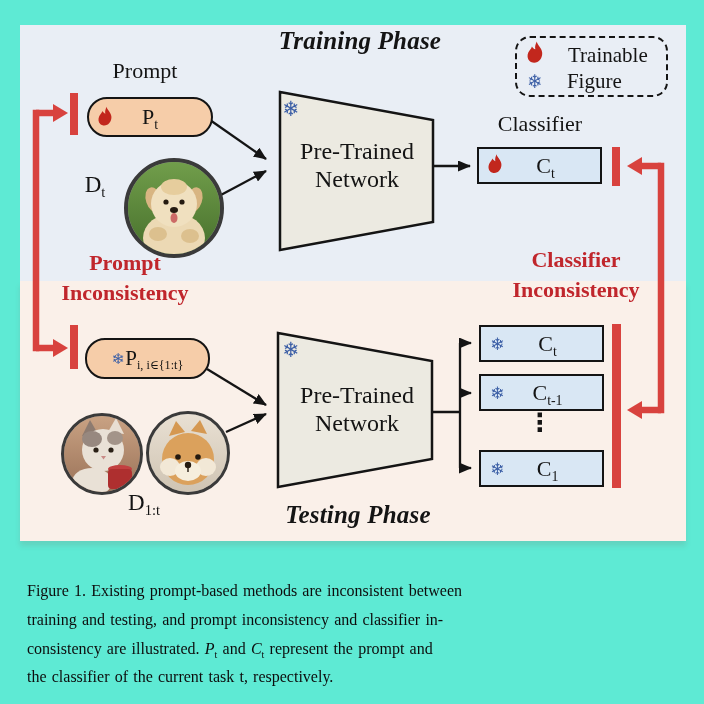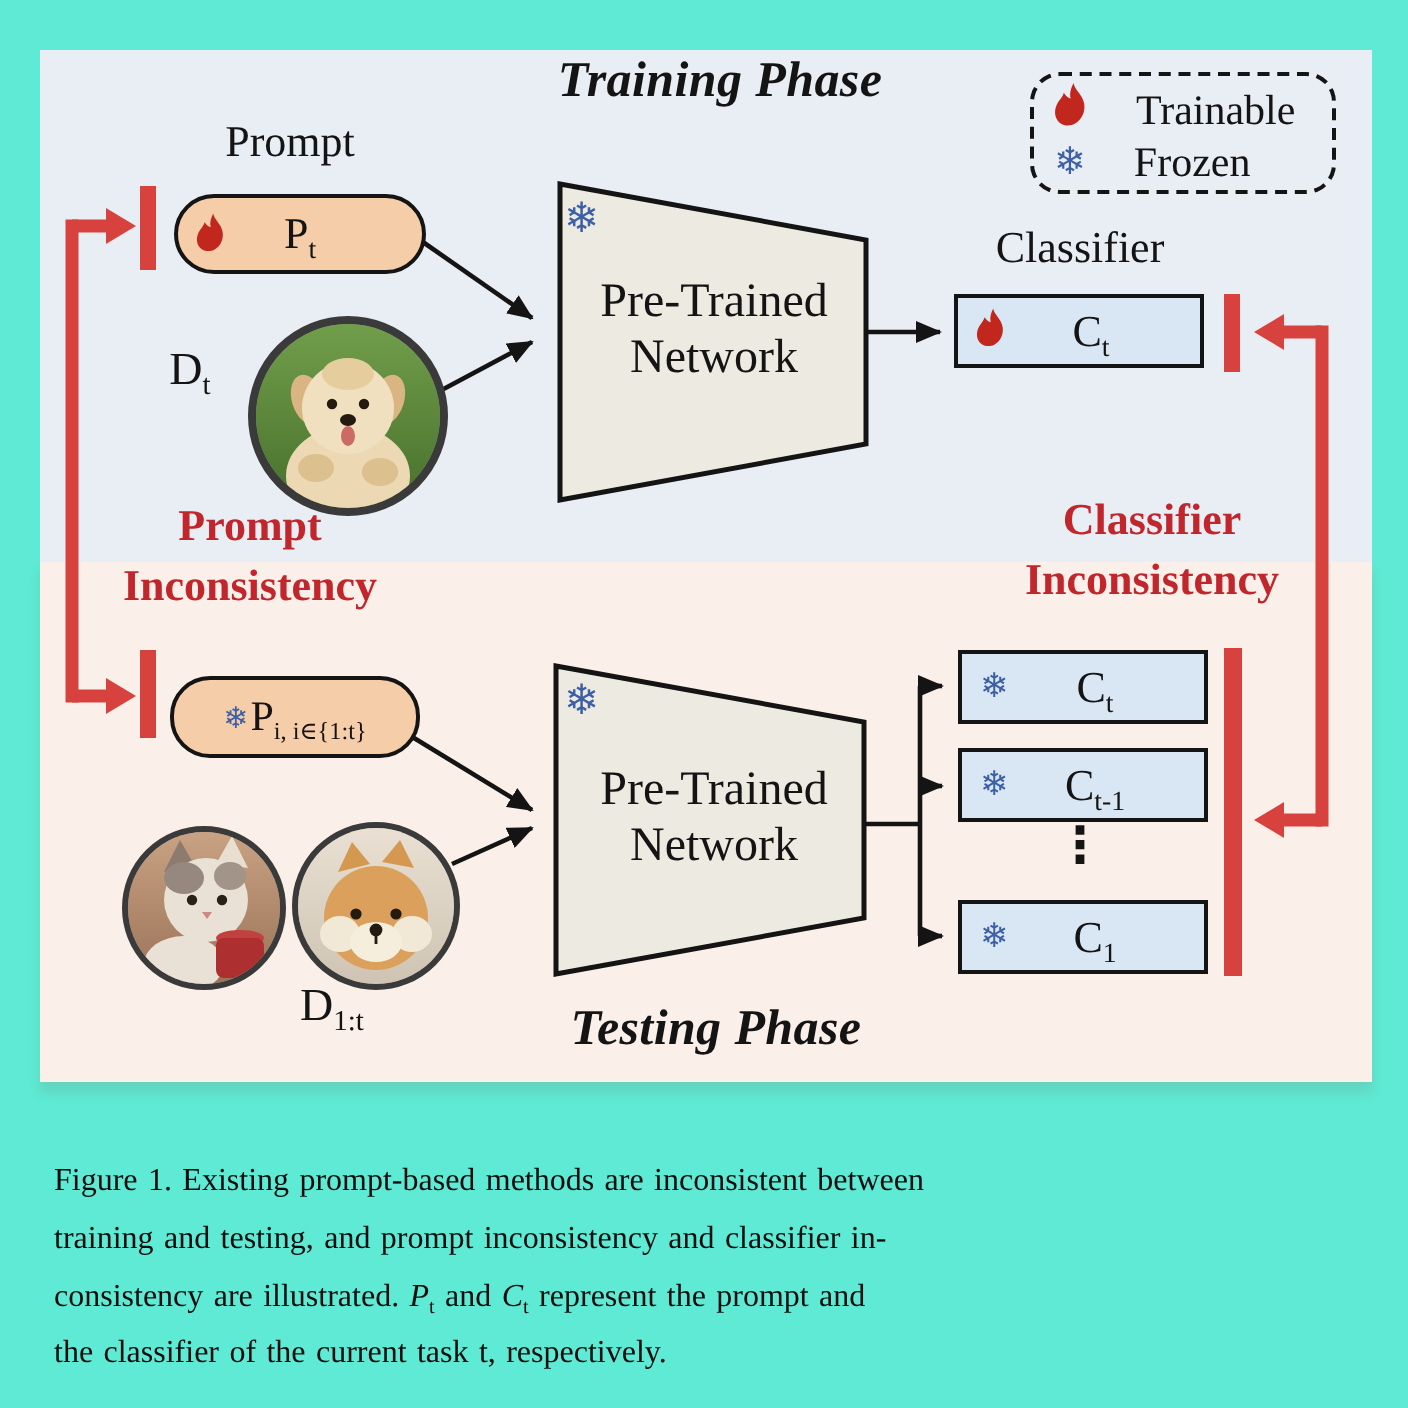--- a/index.html
+++ b/index.html
@@ -107,21 +107,21 @@
     <div class="legend-row">
       <span>
         <svg width="17" height="23" viewBox="0 0 20 26">
             <path fill="#c2271d" d="M11.5 0c.6 4.2 5.6 7 6.3 12.6.6 4.7-1.6 9.3-5.6 11.5-2.9 1.6-6.9 1.2-9.2-1-2.6-2.5-3-6.7-1.5-10C2.8 10.2 5 8.6 5.8 5.8c1 1.7 2.3 2.9 4 3.4C9 6.2 10 2.9 11.5 0z"></path>
           </svg>
       </span>
       <span>Trainable</span>
     </div>
     <div class="legend-row">
       <span class="snow" style="font-size:19px;">❄</span>
-      <span>Frozen</span>
+      <span>Figure</span>
     </div>
   </div>
 
   <div class="lbl" style="left:90px;top:58px;width:110px;">Prompt</div>
   <div class="pill" style="left:87px;top:97px;width:122px;">
     <span class="flame-wrap">
       <svg width="15" height="21" viewBox="0 0 20 26">
           <path fill="#c2271d" d="M11.5 0c.6 4.2 5.6 7 6.3 12.6.6 4.7-1.6 9.3-5.6 11.5-2.9 1.6-6.9 1.2-9.2-1-2.6-2.5-3-6.7-1.5-10C2.8 10.2 5 8.6 5.8 5.8c1 1.7 2.3 2.9 4 3.4C9 6.2 10 2.9 11.5 0z"></path>
         </svg>
     </span>
@@ -215,21 +215,21 @@
       <circle cx="39" cy="45" r="26" fill="#dba15c"></circle>
       <ellipse cx="21" cy="53" rx="10" ry="9" fill="#f2e8d6"></ellipse>
       <ellipse cx="57" cy="53" rx="10" ry="9" fill="#f2e8d6"></ellipse>
       <ellipse cx="39" cy="57" rx="13" ry="10" fill="#f6eedd"></ellipse>
       <circle cx="29" cy="43" r="2.8" fill="#241a10"></circle>
       <circle cx="49" cy="43" r="2.8" fill="#241a10"></circle>
       <circle cx="39" cy="51" r="3.2" fill="#241a10"></circle>
       <path d="M39,54 v4" stroke="#241a10" stroke-width="1.4"></path>
     </svg>
   </div>
-  <div class="lbl" style="left:111px;top:490px;width:110px;font-size:23px;">
+  <div class="lbl" style="left:89px;top:490px;width:110px;font-size:23px;">
     <span>D</span><span class="sub">1:t</span>
   </div>
 
   <span class="snow abs" style="left:282px;top:338px;font-size:21px;">❄</span>
   <div class="trap-text" style="top:381px;">
     <div>Pre-Trained</div>
     <div>Network</div>
   </div>
 
   <div class="cbox" style="left:479px;top:325px;">

